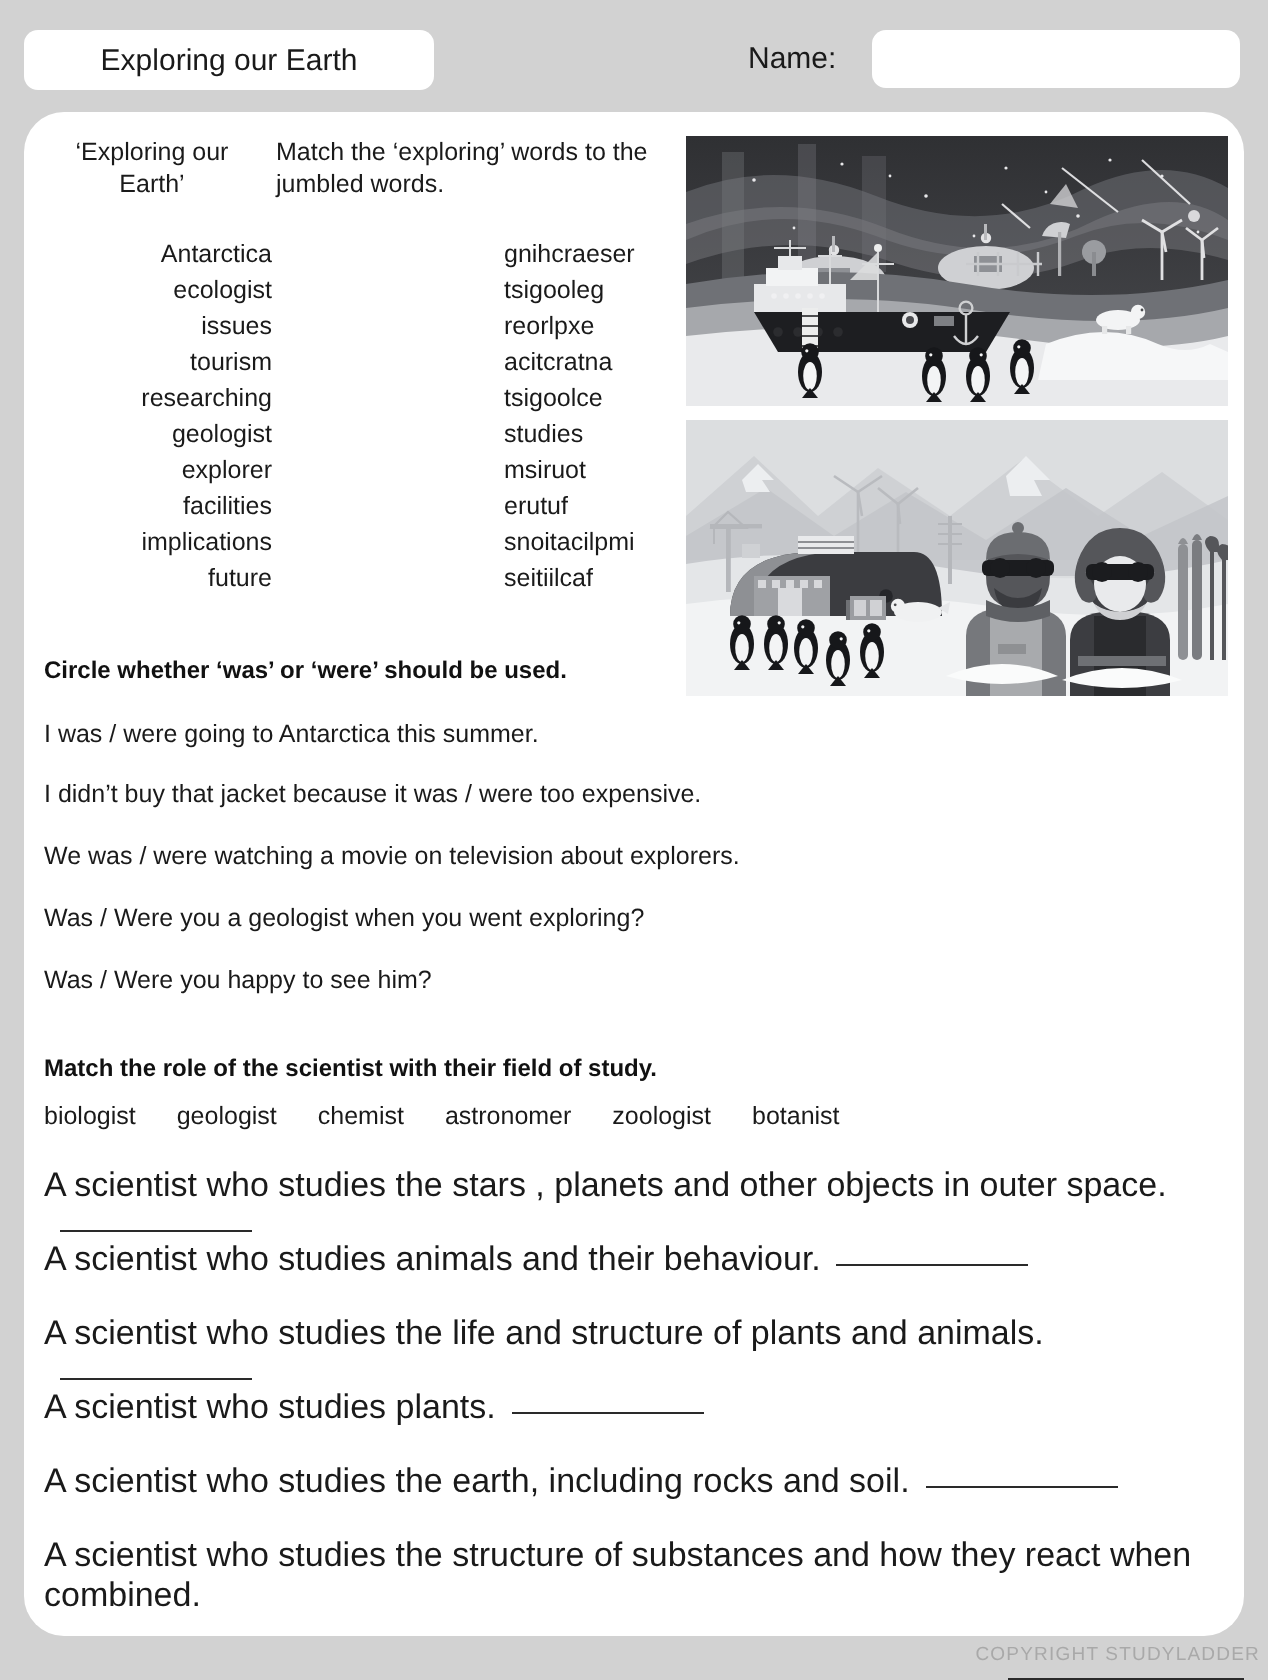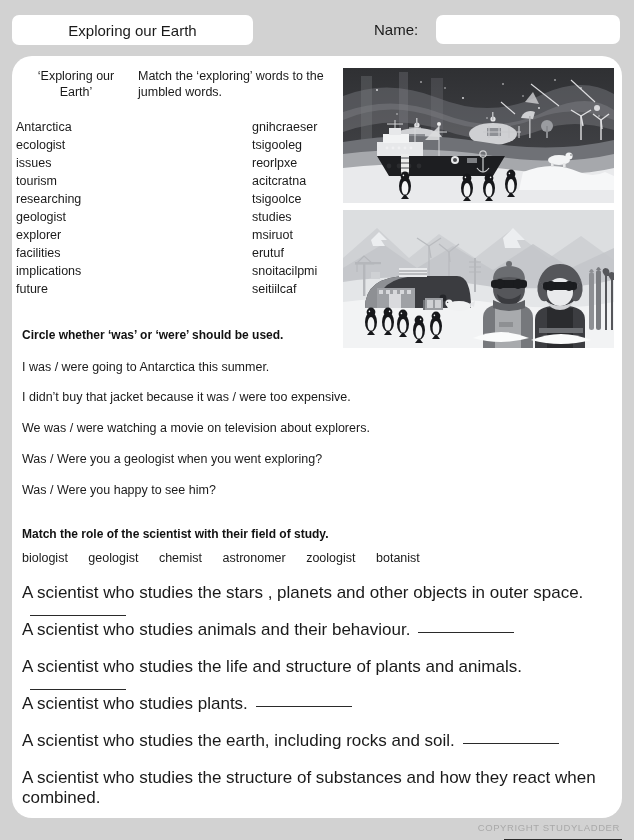--- a/index.html
+++ b/index.html
@@ -17,21 +17,21 @@
 
   
   .header {
     position: absolute;
     left: 0; top: 0;
     width: 634px; height: 56px;
   }
   .title-pill {
     position: absolute;
     left: 12px; top: 15px;
-    width: 241px; height: 30px;
+    width: 205px; height: 30px;
     background: #ffffff;
     border-radius: 7px;
     display: flex;
     align-items: center;
     justify-content: center;
     font-size: 15px;
     color: #1a1a1a;
   }
   .name-label {
     position: absolute;
@@ -71,21 +71,21 @@
     left: 126px; top: 12px;
     width: 200px;
     font-size: 12.5px;
     line-height: 16px;
     color: #1a1a1a;
   }
   .word-col-left {
     position: absolute;
     left: 4px; top: 62px;
     width: 120px;
-    text-align: left;
+    text-align: right;
     font-size: 12.5px;
     line-height: 18px;
     color: #1a1a1a;
   }
   .word-col-right {
     position: absolute;
     left: 240px; top: 62px;
     width: 120px;
     text-align: left;
     font-size: 12.5px;
@@ -146,21 +146,21 @@
     border-bottom: 1.2px solid #2a2a2a;
     height: 1px;
   }
 
   
   .footer {
     position: absolute;
     left: 0; top: 822px;
     width: 634px;
     text-align: right;
-    padding-right: 14px;
+    padding-right: 4px;
     box-sizing: border-box;
     font-size: 9.5px;
     letter-spacing: 0.6px;
     color: #a9a9a9;
   }
 </style>
 </head>
 <body>
 
 <div class="header">

